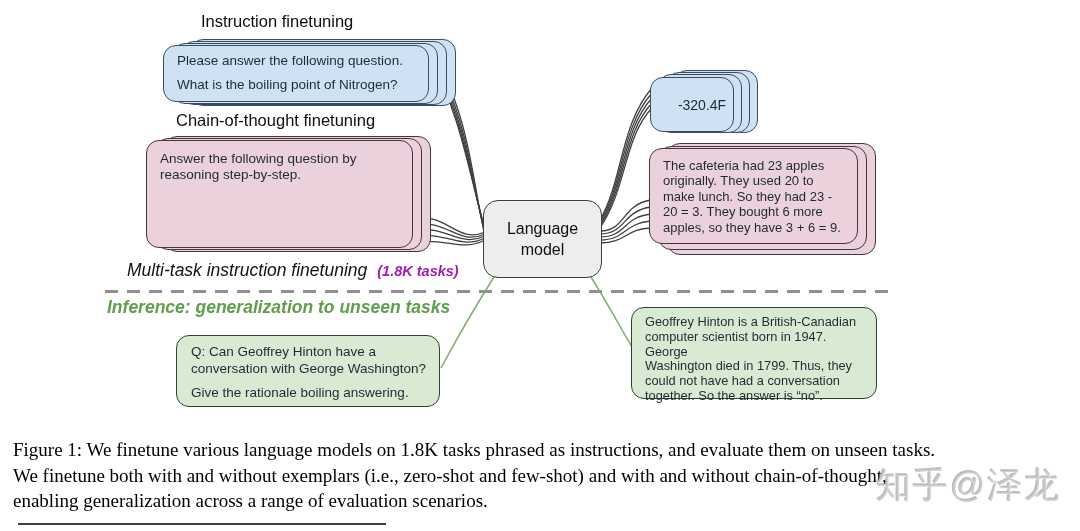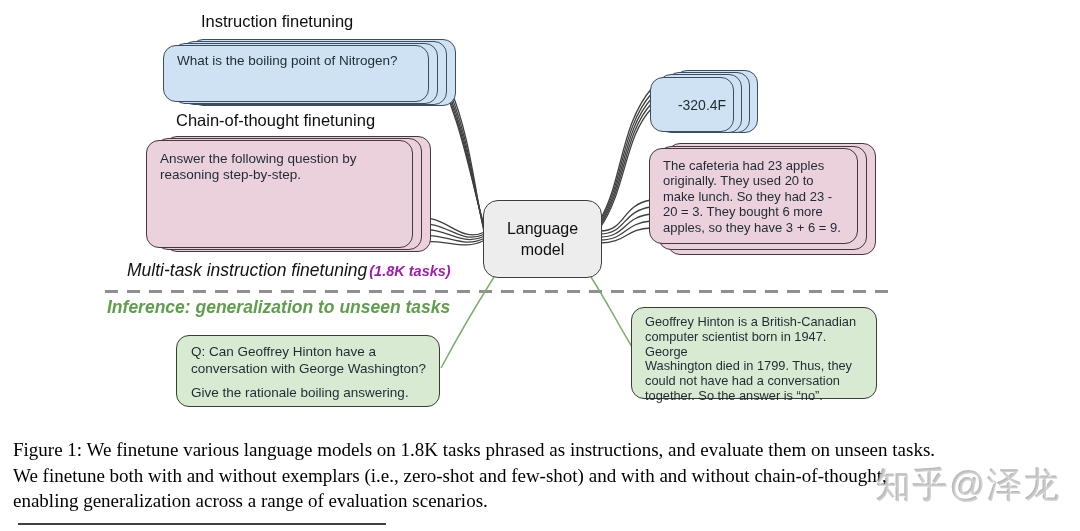--- a/index.html
+++ b/index.html
@@ -23,21 +23,21 @@
     font-size:13.5px;line-height:16px;
   }
   .card-text p{margin:0;white-space:pre-line;}
   .card-text p + p{margin-top:8px;}
   .ml{white-space:pre-line;}
   .model-label{
     position:absolute;display:flex;align-items:center;justify-content:center;
     text-align:center;font-size:16px;line-height:21px;color:#101010;white-space:pre-line;
   }
   .multitask-row{
-    position:absolute;display:flex;align-items:baseline;gap:2px;white-space:nowrap;
+    position:absolute;display:flex;align-items:baseline;gap:10px;white-space:nowrap;
   }
   .multitask-main{font-style:italic;font-size:17.5px;color:#111;}
   .multitask-badge{font-style:italic;font-weight:bold;font-size:14.5px;color:#a21caf;}
   .inference-heading{
     position:absolute;font-style:italic;font-weight:bold;font-size:17.5px;color:#5f9e4c;
     white-space:nowrap;
   }
   .caption{
     position:absolute;left:13px;top:437px;width:1075px;
     font-family:"Liberation Serif","DejaVu Serif",serif;
@@ -93,20 +93,21 @@
   </svg>
 
   <div class="heading" style="left:201px;top:12px">Instruction finetuning</div>
 
   <div>
     <div class="layer" style="left:190px;top:39px;width:266px;height:67px"></div>
     <div class="layer" style="left:181px;top:41px;width:266px;height:64px"></div>
     <div class="layer" style="left:172px;top:43px;width:266px;height:61px"></div>
     <div class="layer" style="left:163px;top:45px;width:266px;height:57px"></div>
     <div class="card-text" style="left:177px;top:53px;width:245px;">
+      <p>Please answer the following question.</p>
       <p>What is the boiling point of Nitrogen?</p>
     </div>
   </div>
 
   <div class="heading" style="left:176px;top:111px">Chain-of-thought finetuning</div>
 
   <div>
     <div class="layer pink" style="left:164px;top:136px;width:267px;height:116px"></div>
     <div class="layer pink" style="left:155px;top:138px;width:267px;height:112px"></div>
     <div class="layer pink" style="left:146px;top:140px;width:267px;height:108px"></div>

